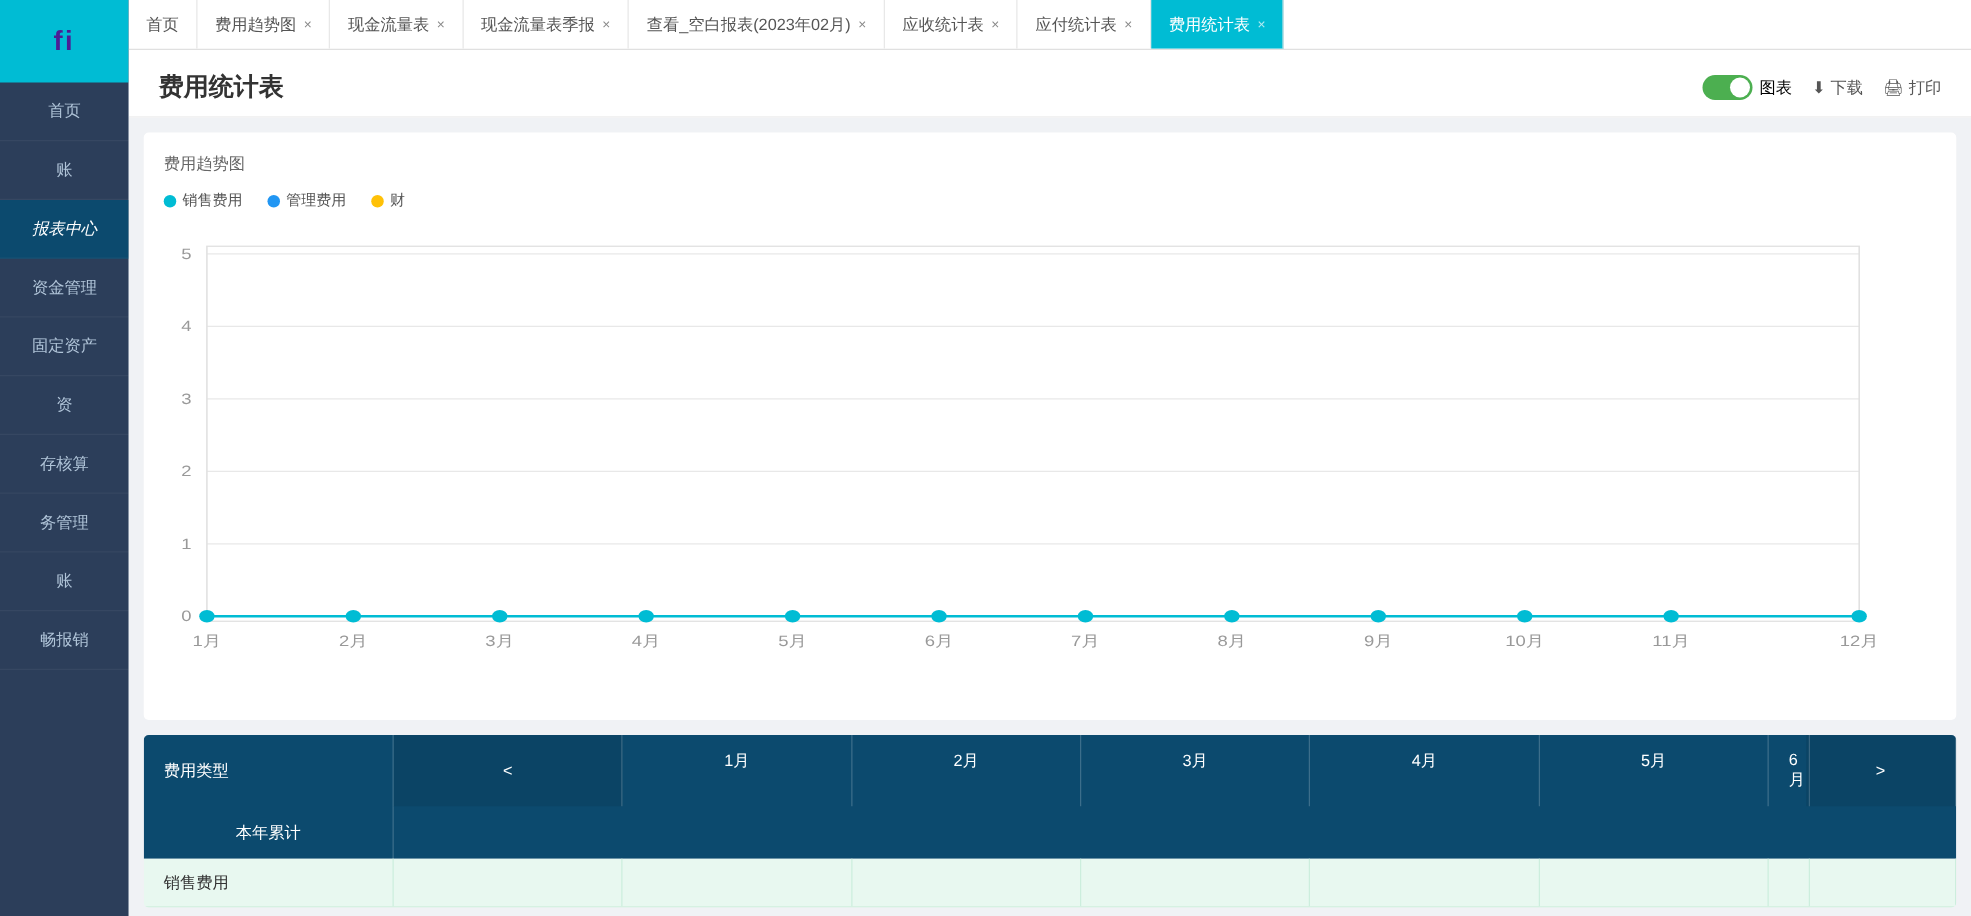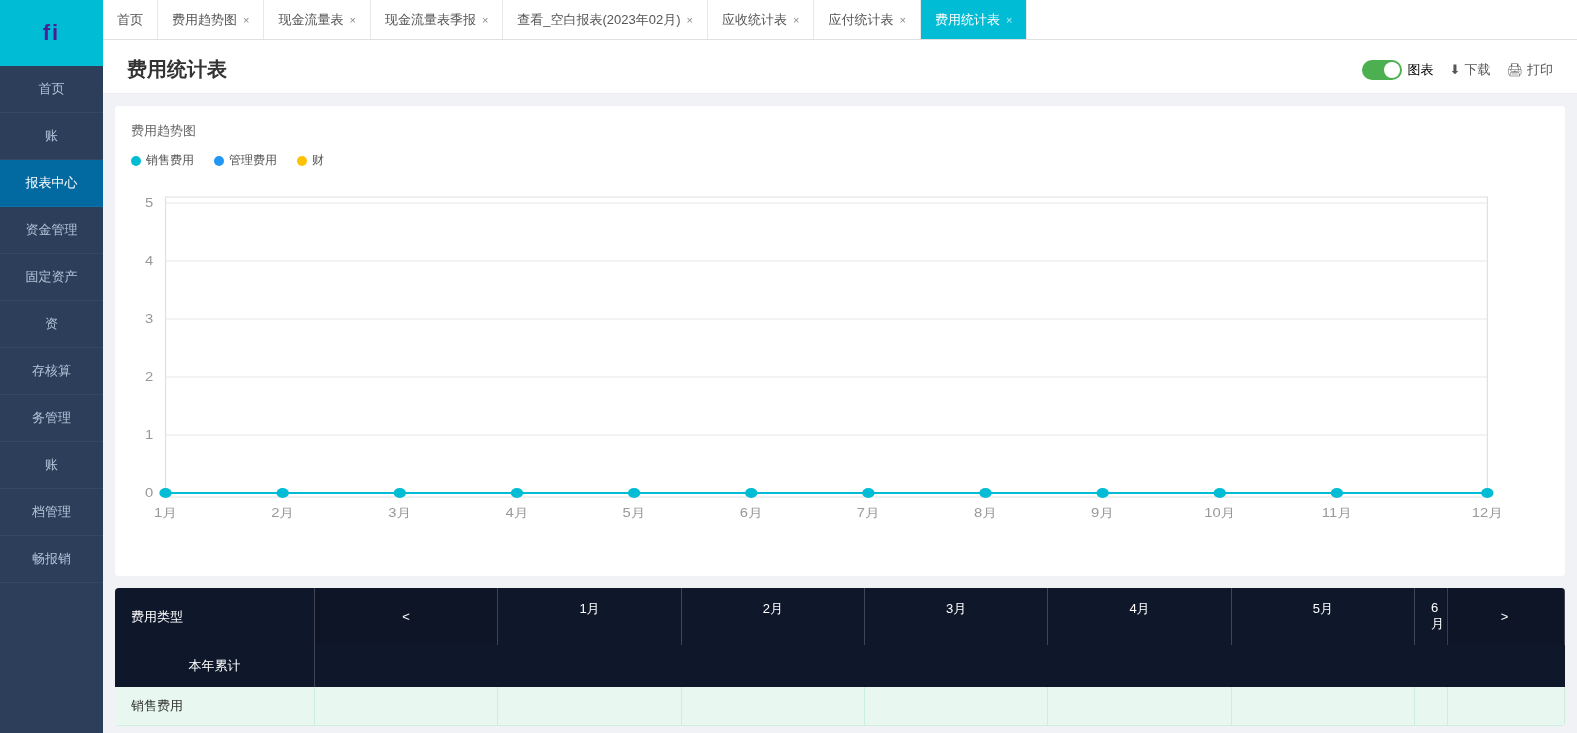--- a/index.html
+++ b/index.html
@@ -27,21 +27,21 @@
       letter-spacing: 2px;
     }
     .sidebar-item {
       padding: 14px 10px;
       color: #b0c4d8;
       font-size: 13px;
       cursor: pointer;
       text-align: center;
       border-bottom: 1px solid rgba(255,255,255,0.05);
     }
-    .sidebar-item.active { background: #0369a1; color: #fff; }
+    .sidebar-item.active { background: #0c4a6e; color: #fff; font-style: italic; }
 
     
     .main {
       flex: 1;
       display: flex;
       flex-direction: column;
       overflow: hidden;
       background: #f0f2f5;
     }
 
@@ -177,21 +177,21 @@
 
     
     .table-section {
       margin: 12px 12px 0 12px;
       border-radius: 4px;
       overflow: hidden;
     }
     .table-header {
       display: grid;
       grid-template-columns: 200px 1fr 1fr 1fr 1fr 1fr 1fr 30px 120px;
-      background: #0f172a;
+      background: #0c4a6e;
       color: #fff;
       font-size: 13px;
     }
     .table-header-cell {
       padding: 12px 16px;
       text-align: center;
       border-right: 1px solid rgba(255,255,255,0.2);
     }
     .table-header-cell:first-child {
       text-align: left;
@@ -229,21 +229,20 @@
   <div class="sidebar-logo">fi</div>
   <div class="sidebar-item">首页</div>
   <div class="sidebar-item">账</div>
   <div class="sidebar-item active">报表中心</div>
   <div class="sidebar-item">资金管理</div>
   <div class="sidebar-item">固定资产</div>
   <div class="sidebar-item">资</div>
   <div class="sidebar-item">存核算</div>
   <div class="sidebar-item">务管理</div>
   <div class="sidebar-item">账</div>
-  <div class="sidebar-item">档管理</div>
   <div class="sidebar-item">畅报销</div>
 </div>
 
 <div class="main">
 
   <div class="tab-bar">
     <div class="tab home">首页</div>
     <div class="tab">
       <span>费用趋势图</span>
       <span class="close">×</span>

